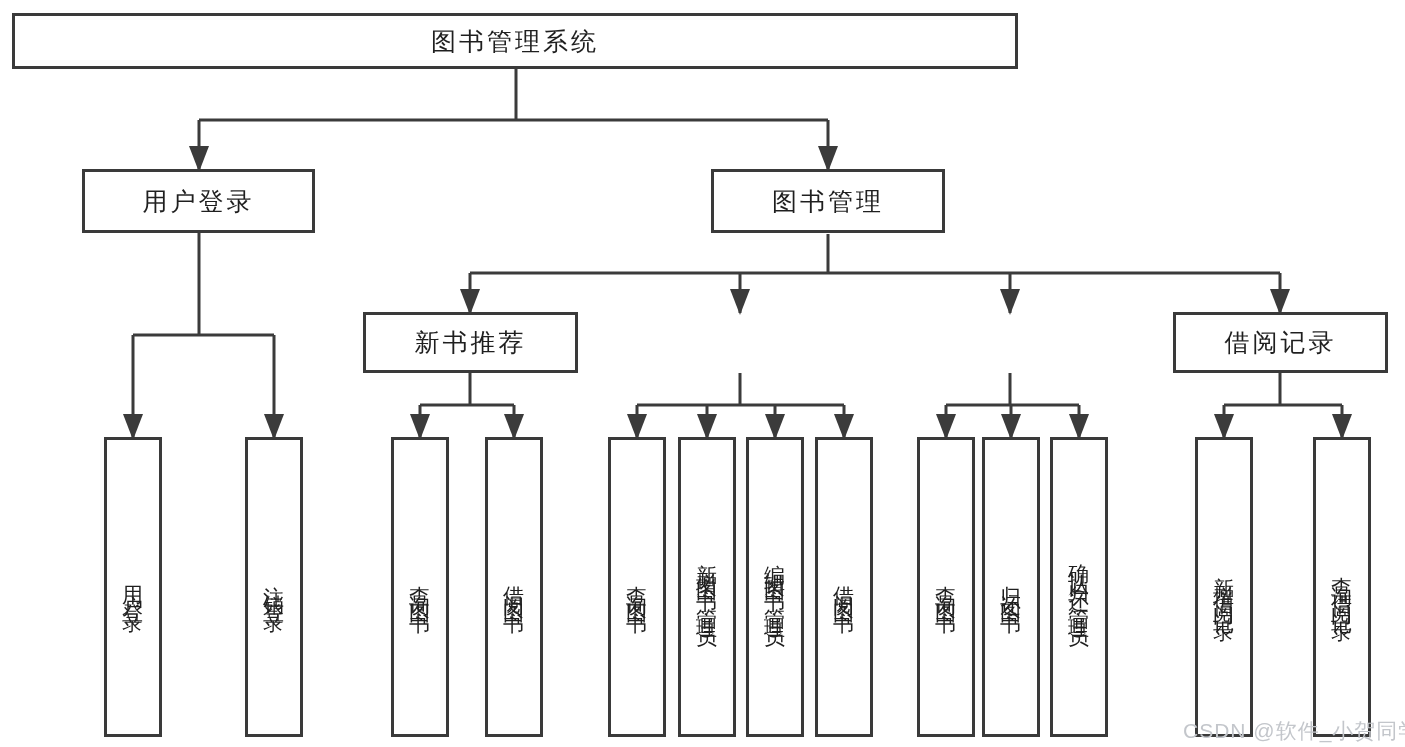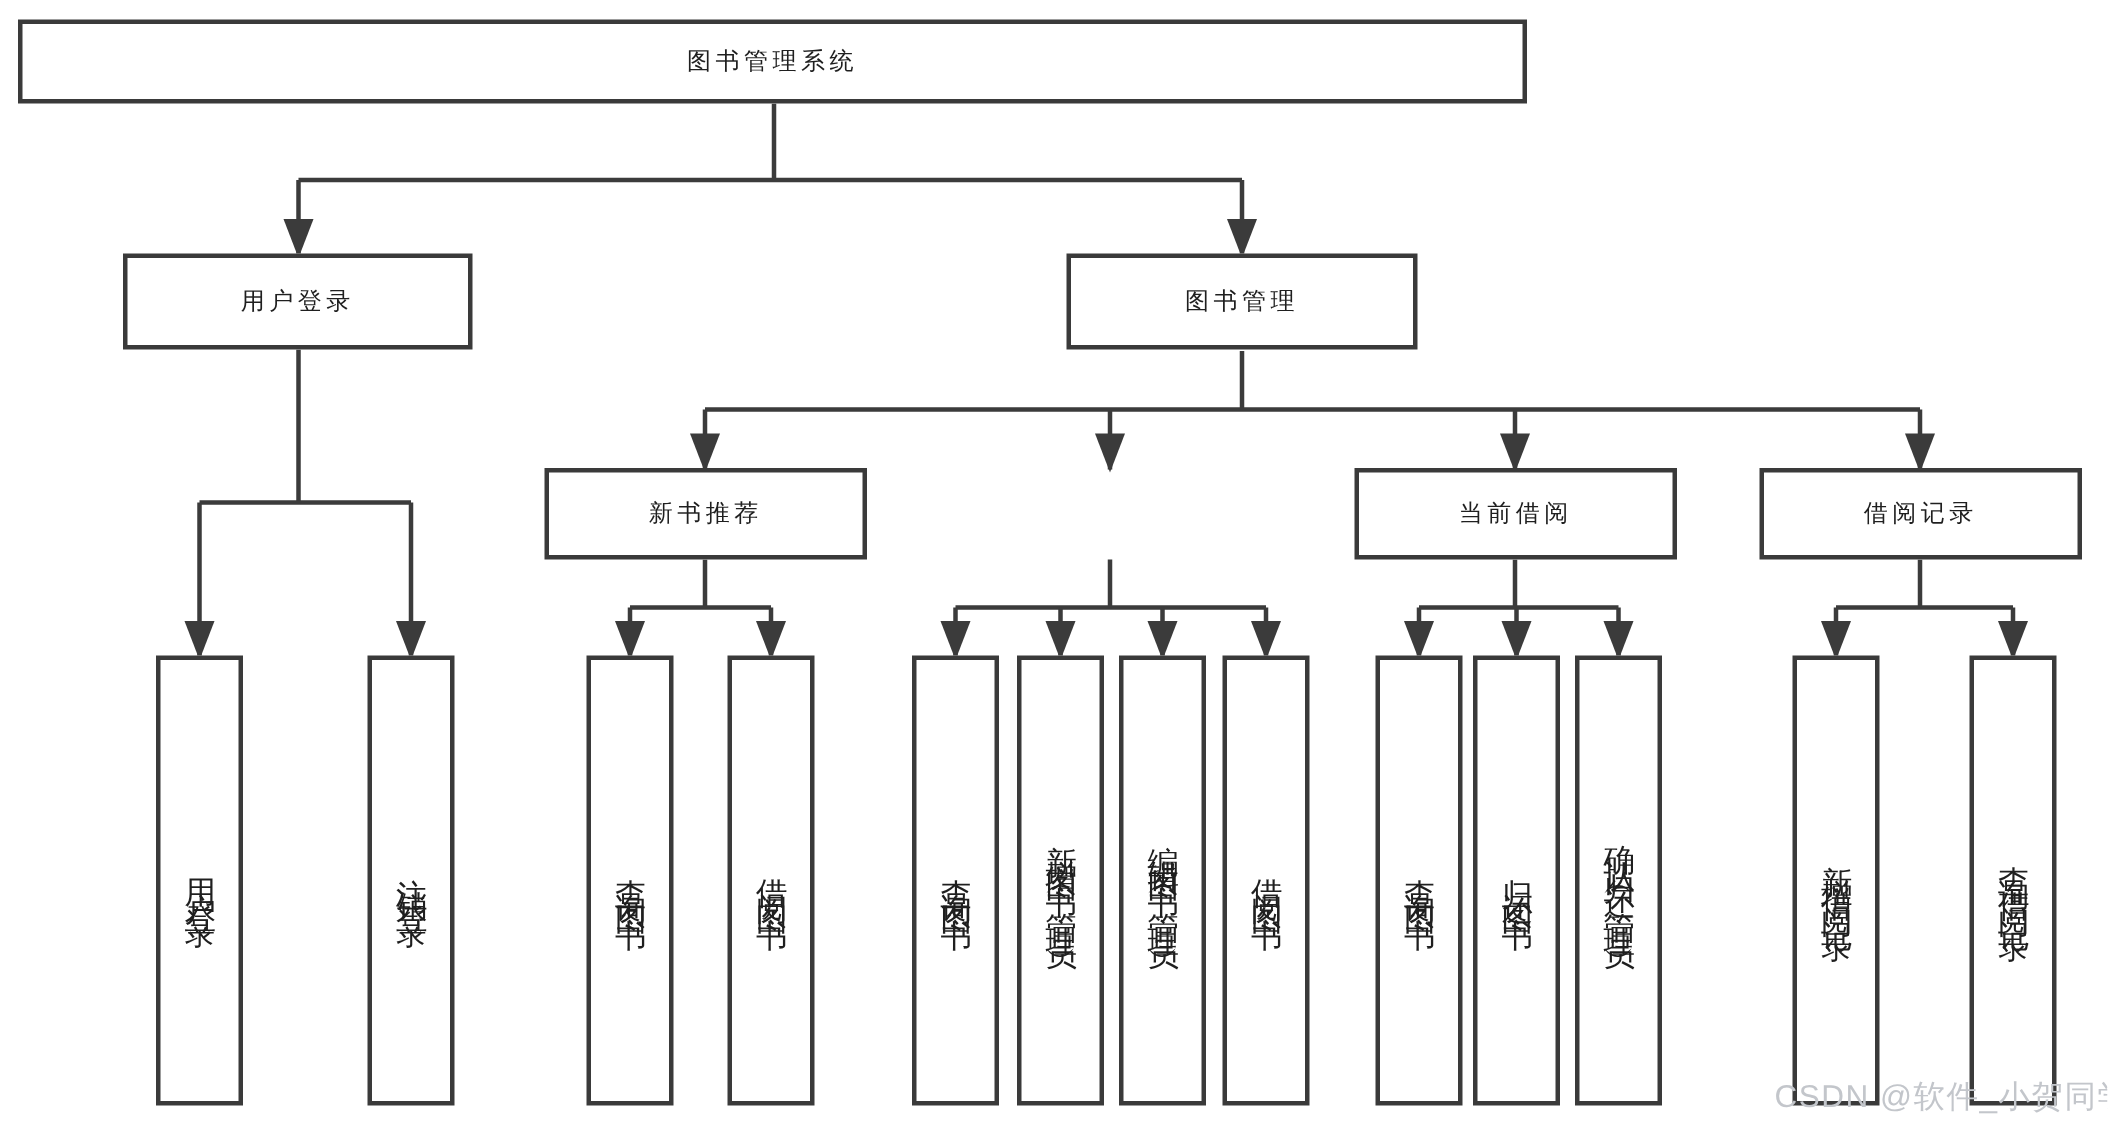--- a/index.html
+++ b/index.html
@@ -9,21 +9,21 @@
   }
   .wires { position:absolute; left:0; top:0; width:1405px; height:747px; }
   .wires path { stroke:#3b3b3b; stroke-width:3; fill:none; }
   .wires polygon { fill:#3b3b3b; stroke:none; }
   .hbox, .vbox {
     position:absolute; box-sizing:border-box; background:#ffffff;
     border:3px solid #3a3a3a; color:#1f1f1f;
     display:flex; align-items:center; justify-content:center;
     white-space:nowrap;
   }
-  .hbox { font-size:16px; letter-spacing:3px;text-align:center; }
+  .hbox { font-size:25px; letter-spacing:3px;text-align:center; }
   .vbox {
     width:58px; height:300px; top:437px;
     writing-mode:vertical-rl; text-orientation:mixed;
     font-size:21px; letter-spacing:9px; line-height:1;
   }
   .root  { left:12px;  top:13px;  width:1006px; height:56px; }
   .lv2a  { left:82px;  top:169px; width:233px;  height:64px; }
   .lv2b  { left:711px; top:169px; width:234px;  height:64px; }
   .lv3   { top:312px; height:61px; width:215px; }
   .watermark {
@@ -78,21 +78,20 @@
       <polygon points="1332,414 1352,414 1342,440"></polygon>
     </g>
   </svg>
 
   <div class="hbox root">图书管理系统</div>
 
   <div class="hbox lv2a">用户登录</div>
   <div class="hbox lv2b">图书管理</div>
 
   <div class="hbox lv3" style="left:363px;">新书推荐</div>
-  <div class="hbox lv3" style="left:903px;">当前借阅</div>
   <div class="hbox lv3" style="left:1173px;font-family:Liberation Serif, serif;">借阅记录</div>
 
   <div class="vbox" style="left:104px;">用户登录</div>
   <div class="vbox" style="left:245px;">注销登录</div>
 
   <div class="vbox" style="left:391px;">查询图书</div>
   <div class="vbox" style="left:485px;">借阅图书</div>
 
   <div class="vbox" style="left:608px;">查询图书</div>
   <div class="vbox" style="left:678px;">新增图书（管理员）</div>

